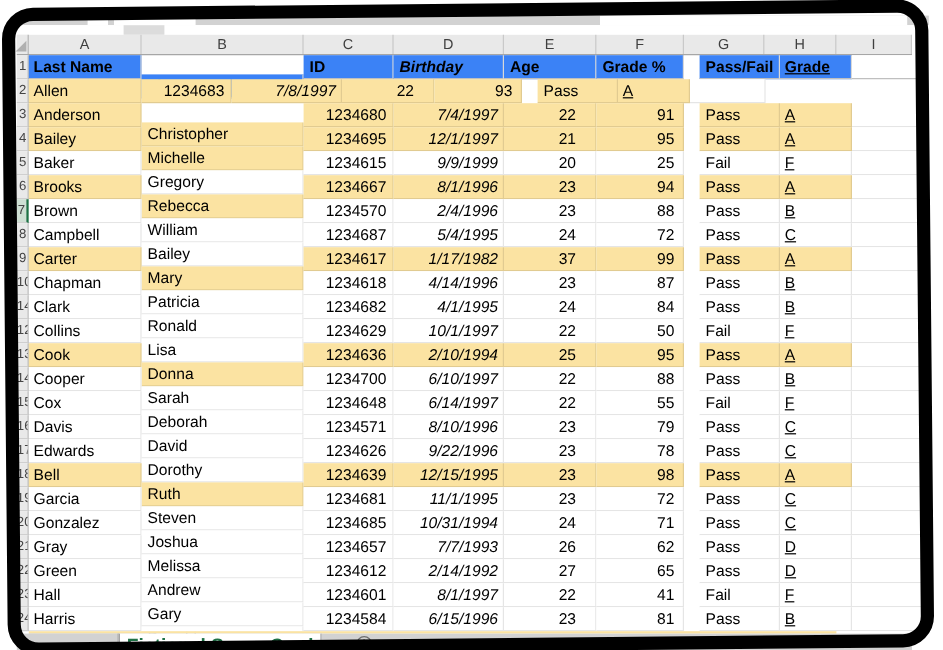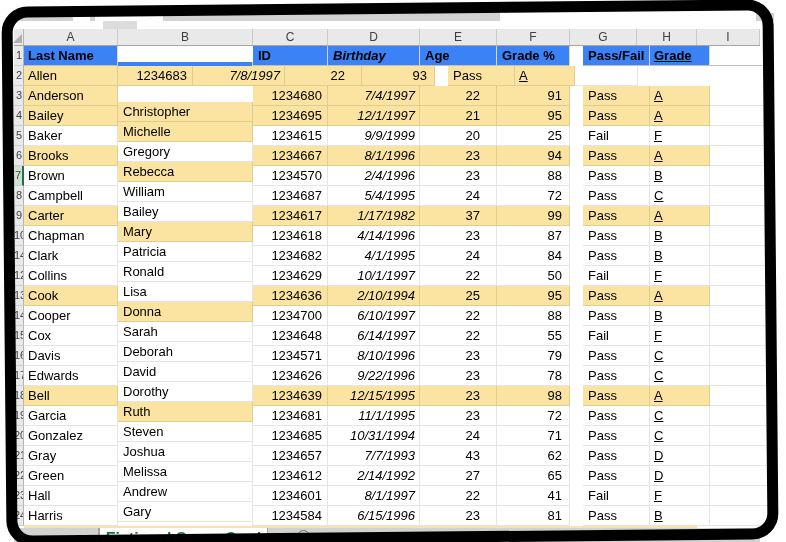--- a/index.html
+++ b/index.html
@@ -331,21 +331,21 @@
         <div class="cell c6">Pass</div>
         <div class="cell c7">C</div>
         <div class="cell c8"></div>
       </div>
       <div class="row">
         <div class="rowhead">21</div>
         <div class="cell c0">Gray</div>
         <div class="cell c1">Melissa</div>
         <div class="cell c2">1234657</div>
         <div class="cell c3">7/7/1993</div>
-        <div class="cell c4">43</div>
+        <div class="cell c4">26</div>
         <div class="cell c5">62</div>
         <div class="cell c6">Pass</div>
         <div class="cell c7">D</div>
         <div class="cell c8"></div>
       </div>
       <div class="row">
         <div class="rowhead">22</div>
         <div class="cell c0">Green</div>
         <div class="cell c1">Andrew</div>
         <div class="cell c2">1234612</div>

